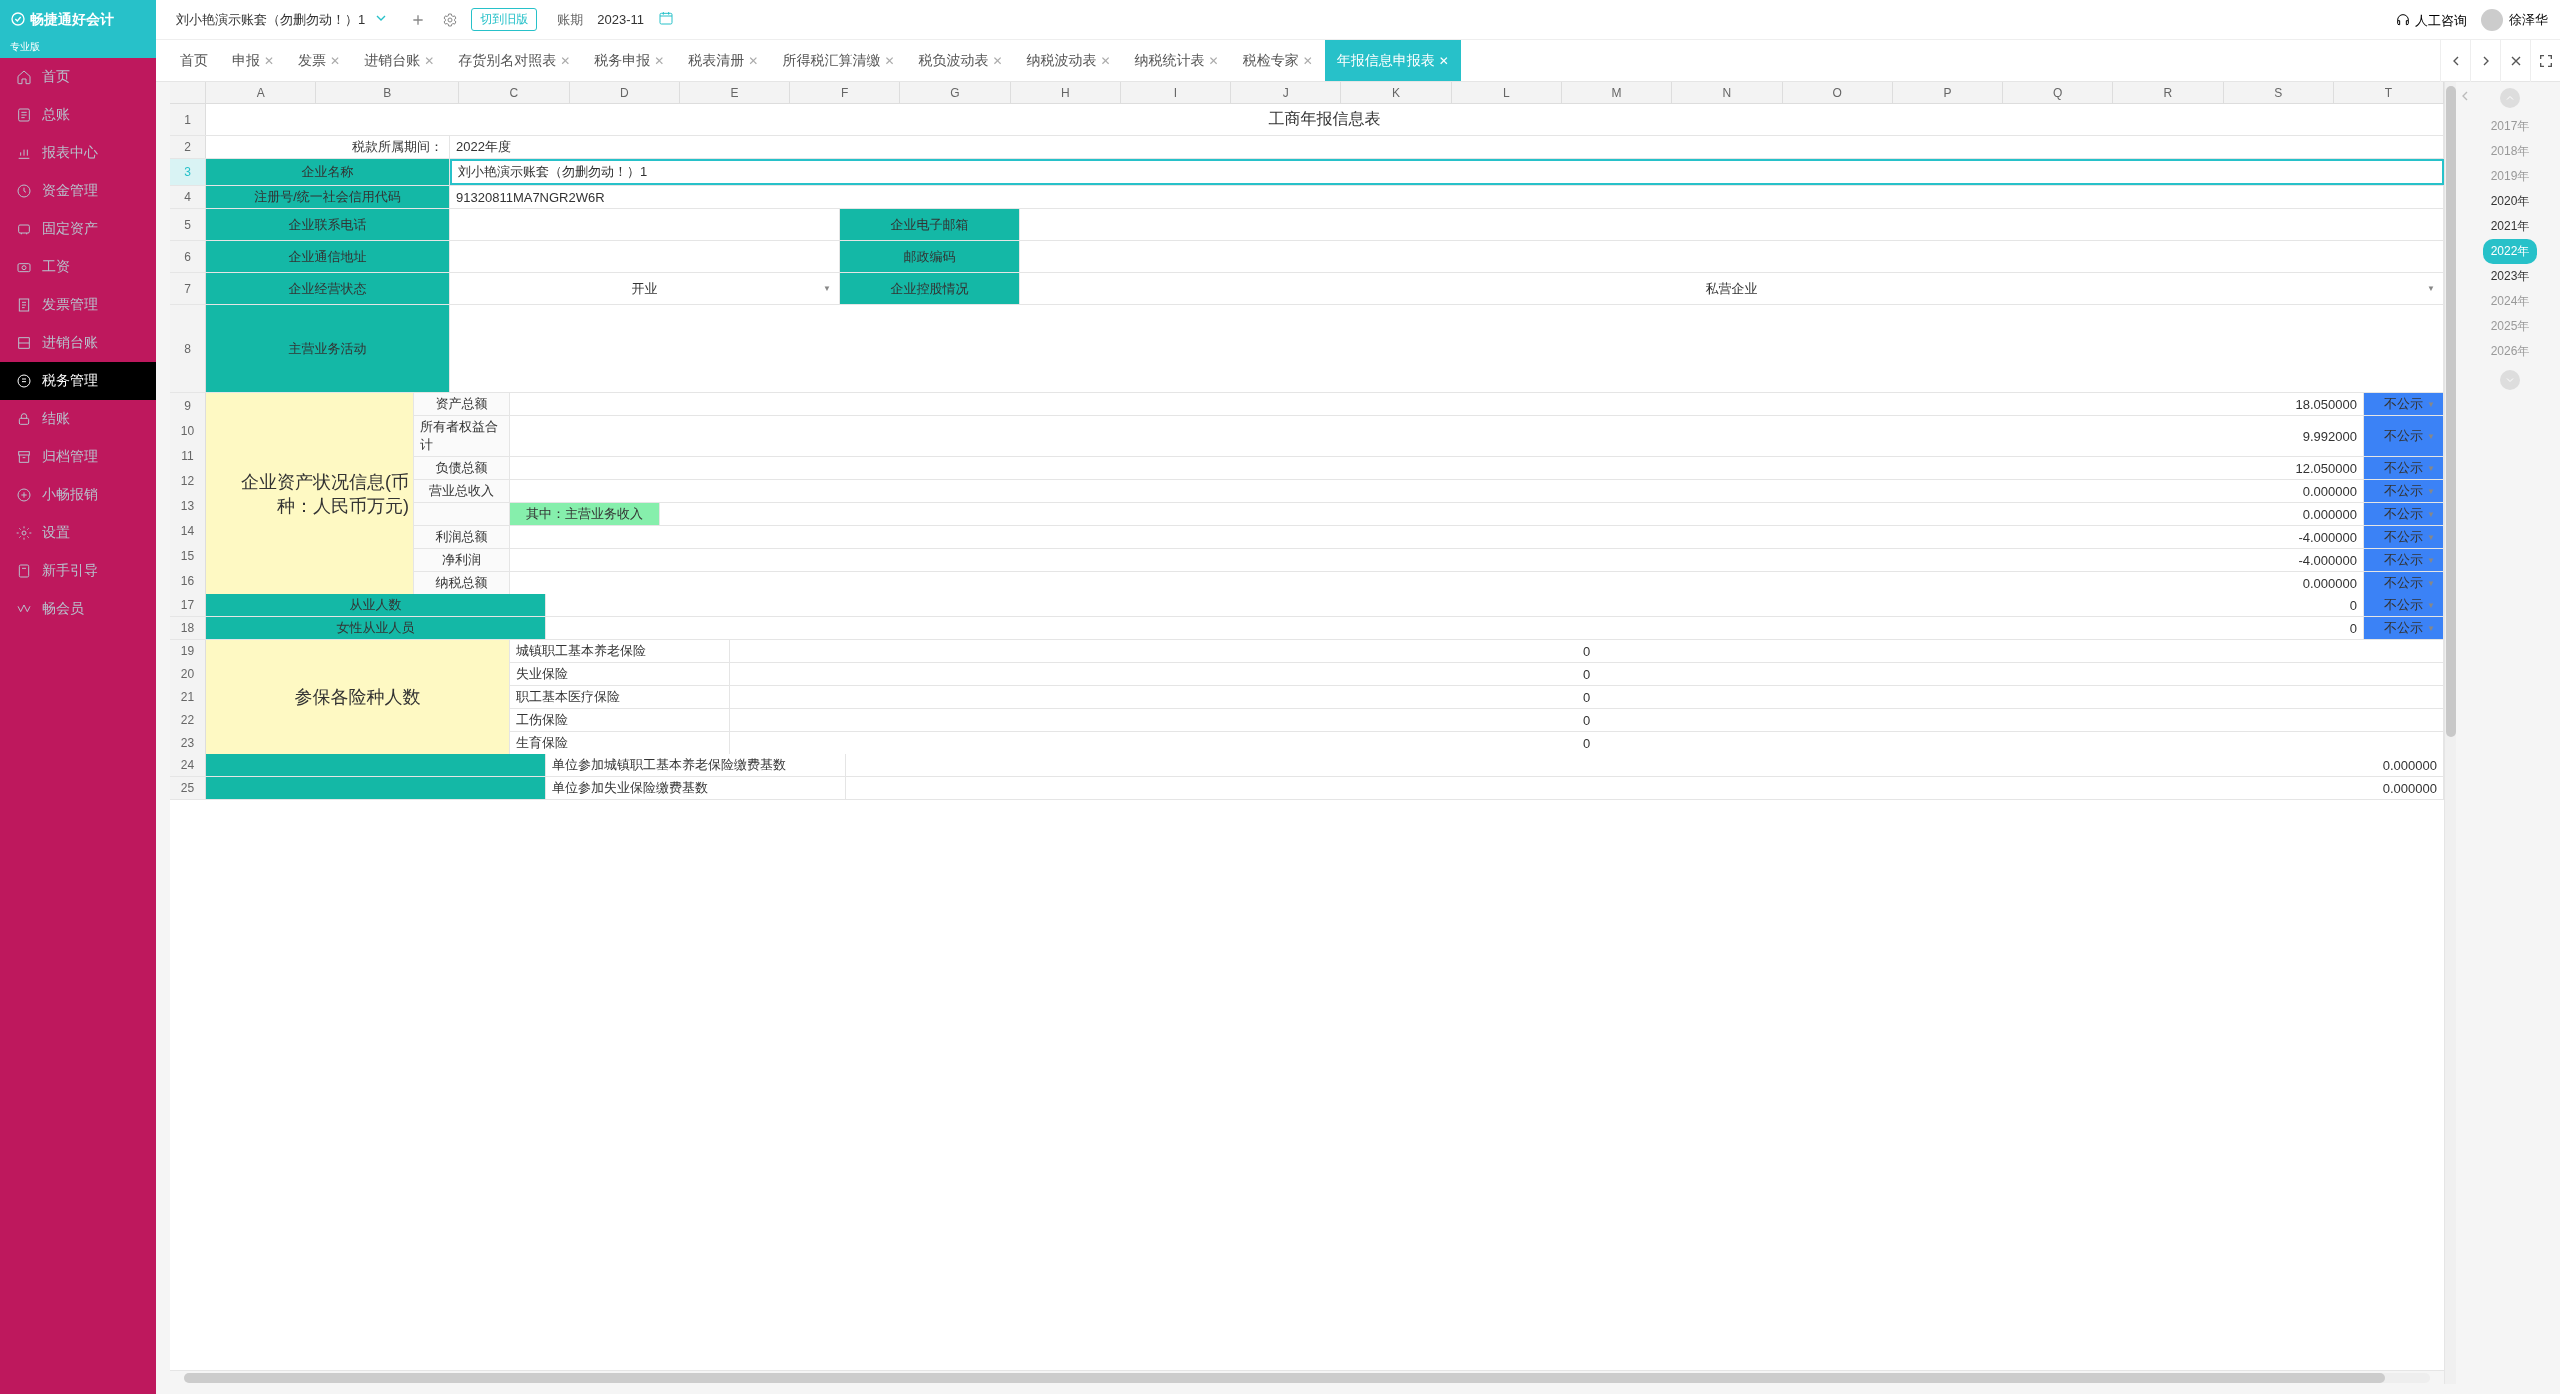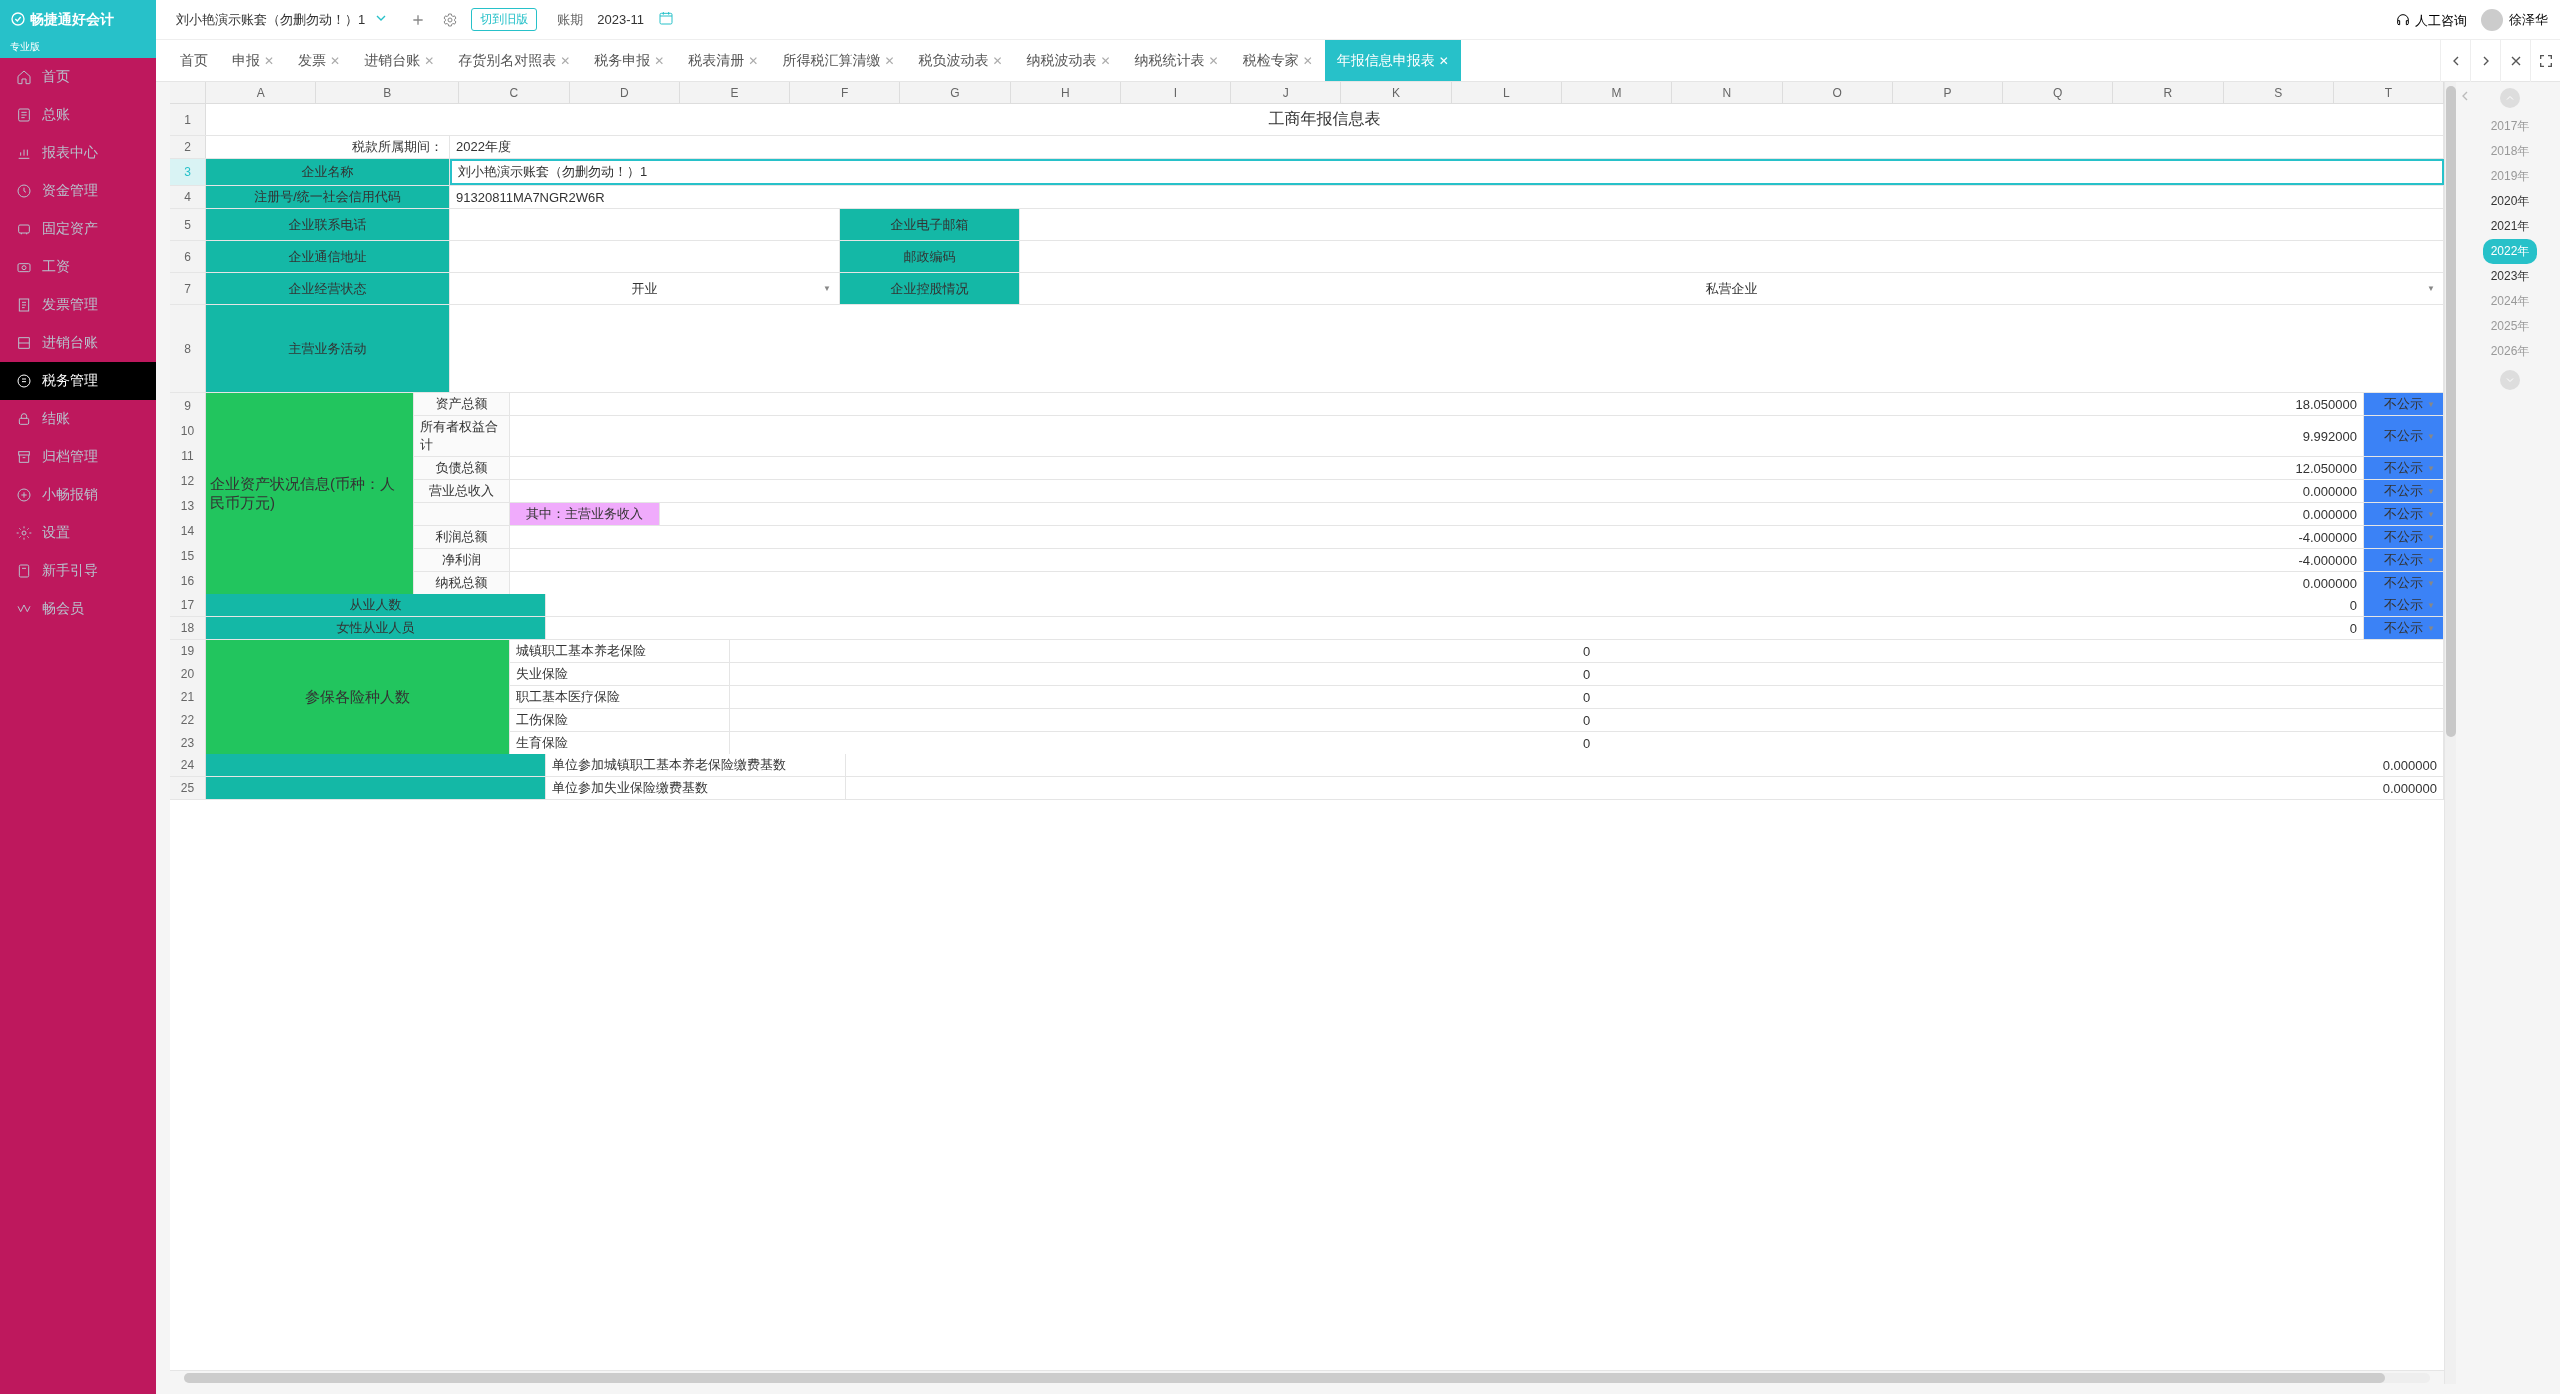--- a/index.html
+++ b/index.html
@@ -69,21 +69,21 @@
 .cell.right { justify-content: flex-end; }
 .cell.title { font-size: 16px; font-weight: 500; justify-content: center; }
 .cell.dd { position: relative; }
 .cell.dd::after { content: "▼"; position: absolute; right: 8px; font-size: 8px; color: #888; }
 .cell.editing { border: 2px solid #27c1c9; background: #fff; }
 .cell.pub { width: 80px; justify-content: center; background: #3b82f6; }
 .cell.sec-half { width: 390px; background: #fff; justify-content: center; }
 .cell.val-wide { flex: 1; }
 
 
-.merged-label { width: 140px; background: #22c55e; border-right: 1px solid #e5e5e5; display: flex; align-items: center; justify-content: center; text-align: left; font-size: 15px; padding: 4px; }
+.merged-label { width: 140px; background: #fef9c3; border-right: 1px solid #e5e5e5; display: flex; align-items: center; justify-content: center; text-align: right; font-size: 18px; padding: 4px; }
 
 .row-stack { display: flex; }
 .row-stack-right { flex: 1; display: flex; flex-direction: column; }
 .row-stack-right .grow { border-bottom: 1px solid #e5e5e5; }
 .row-stack-right .grow:last-child { border-bottom: none; }
 
 
 .sheet-right { width: 72px; display: flex; flex-direction: column; align-items: center; padding-top: 6px; gap: 6px; }
 .year-ctrl { width: 20px; height: 20px; border-radius: 50%; background: #ddd; color: #fff; display: flex; align-items: center; justify-content: center; cursor: pointer; }
 .year-item { padding: 4px 8px; font-size: 12px; color: #999; cursor: pointer; border-radius: 10px; }
@@ -503,21 +503,21 @@
                   <div class="cell val-wide right">12.050000</div>
                   <div class="cell pub dd">不公示</div>
                 </div>
                 <div class="grow">
                   <div class="cell label-c">营业总收入</div>
                   <div class="cell val-wide right">0.000000</div>
                   <div class="cell pub dd">不公示</div>
                 </div>
                 <div class="grow">
                   <div class="cell label-c"></div>
-                  <div class="cell center" style="width:150px;background:#f0abfc;text-align:center;">其中：主营业务收入</div>
+                  <div class="cell center" style="width:150px;background:#86efac;text-align:center;">其中：主营业务收入</div>
                   <div class="cell val-wide right">0.000000</div>
                   <div class="cell pub dd">不公示</div>
                 </div>
                 <div class="grow">
                   <div class="cell label-c">利润总额</div>
                   <div class="cell val-wide right">-4.000000</div>
                   <div class="cell pub dd">不公示</div>
                 </div>
                 <div class="grow">
                   <div class="cell label-c">净利润</div>

